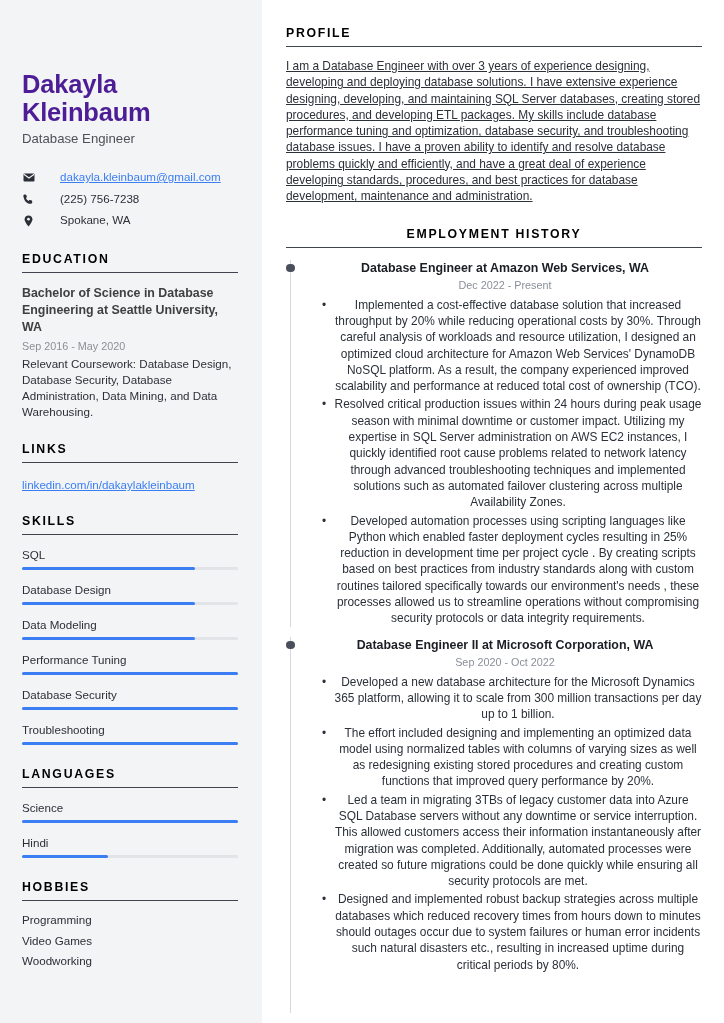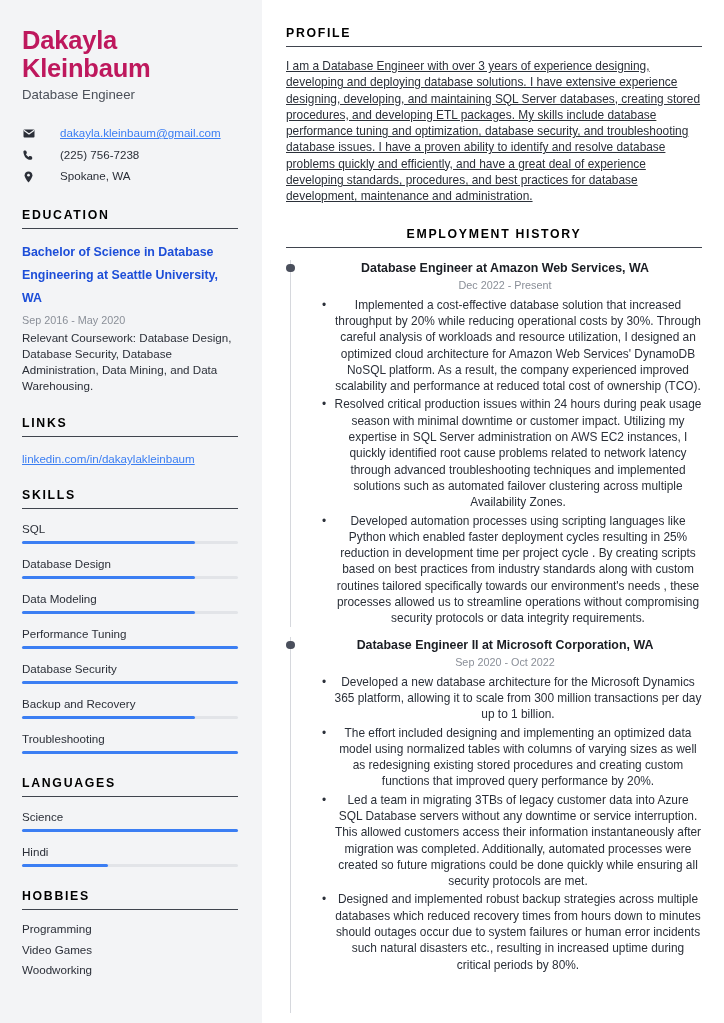--- a/index.html
+++ b/index.html
@@ -25,22 +25,23 @@
     width: 262px;
     min-width: 262px;
     background: #f3f4f6;
     padding: 26px 24px 0 22px;
   }
 
   .name {
     font-size: 25.5px;
     line-height: 28px;
     font-weight: bold;
-    color: #be185d;
+    color: #4c1d95;
     letter-spacing: -0.2px;
+    margin-top: 44px;
   }
 
   .job-title {
     font-size: 13.2px;
     line-height: 19px;
     color: #4b5059;
     margin-top: 3px;
     font-weight: normal;
   }
 
@@ -87,22 +88,22 @@
     text-transform: uppercase;
     padding-bottom: 6px;
     border-bottom: 1.3px solid #3f444e;
   }
 
   .side-section { margin-top: 22px; }
 
   .edu-title {
     font-size: 12.4px;
     font-weight: bold;
-    color: #1d4ed8;
-    line-height: 23px;
+    color: #404040;
+    line-height: 17px;
     margin-top: 12px;
   }
   .edu-date {
     font-size: 10.8px;
     color: #8a8f98;
     line-height: 15px;
     margin-top: 3px;
   }
   .edu-desc {
     font-size: 11.6px;
@@ -308,26 +309,20 @@
       <div class="bar-item">
         <div class="bar-label">Performance Tuning</div>
         <div class="bar-track">
           <div class="bar-fill" style="width: 100%;"></div>
         </div>
       </div>
       <div class="bar-item">
         <div class="bar-label">Database Security</div>
         <div class="bar-track">
           <div class="bar-fill" style="width: 100%;"></div>
-        </div>
-      </div>
-      <div class="bar-item">
-        <div class="bar-label">Backup and Recovery</div>
-        <div class="bar-track">
-          <div class="bar-fill" style="width: 80%;"></div>
         </div>
       </div>
       <div class="bar-item">
         <div class="bar-label">Troubleshooting</div>
         <div class="bar-track">
           <div class="bar-fill" style="width: 100%;"></div>
         </div>
       </div>
     </section>
 

